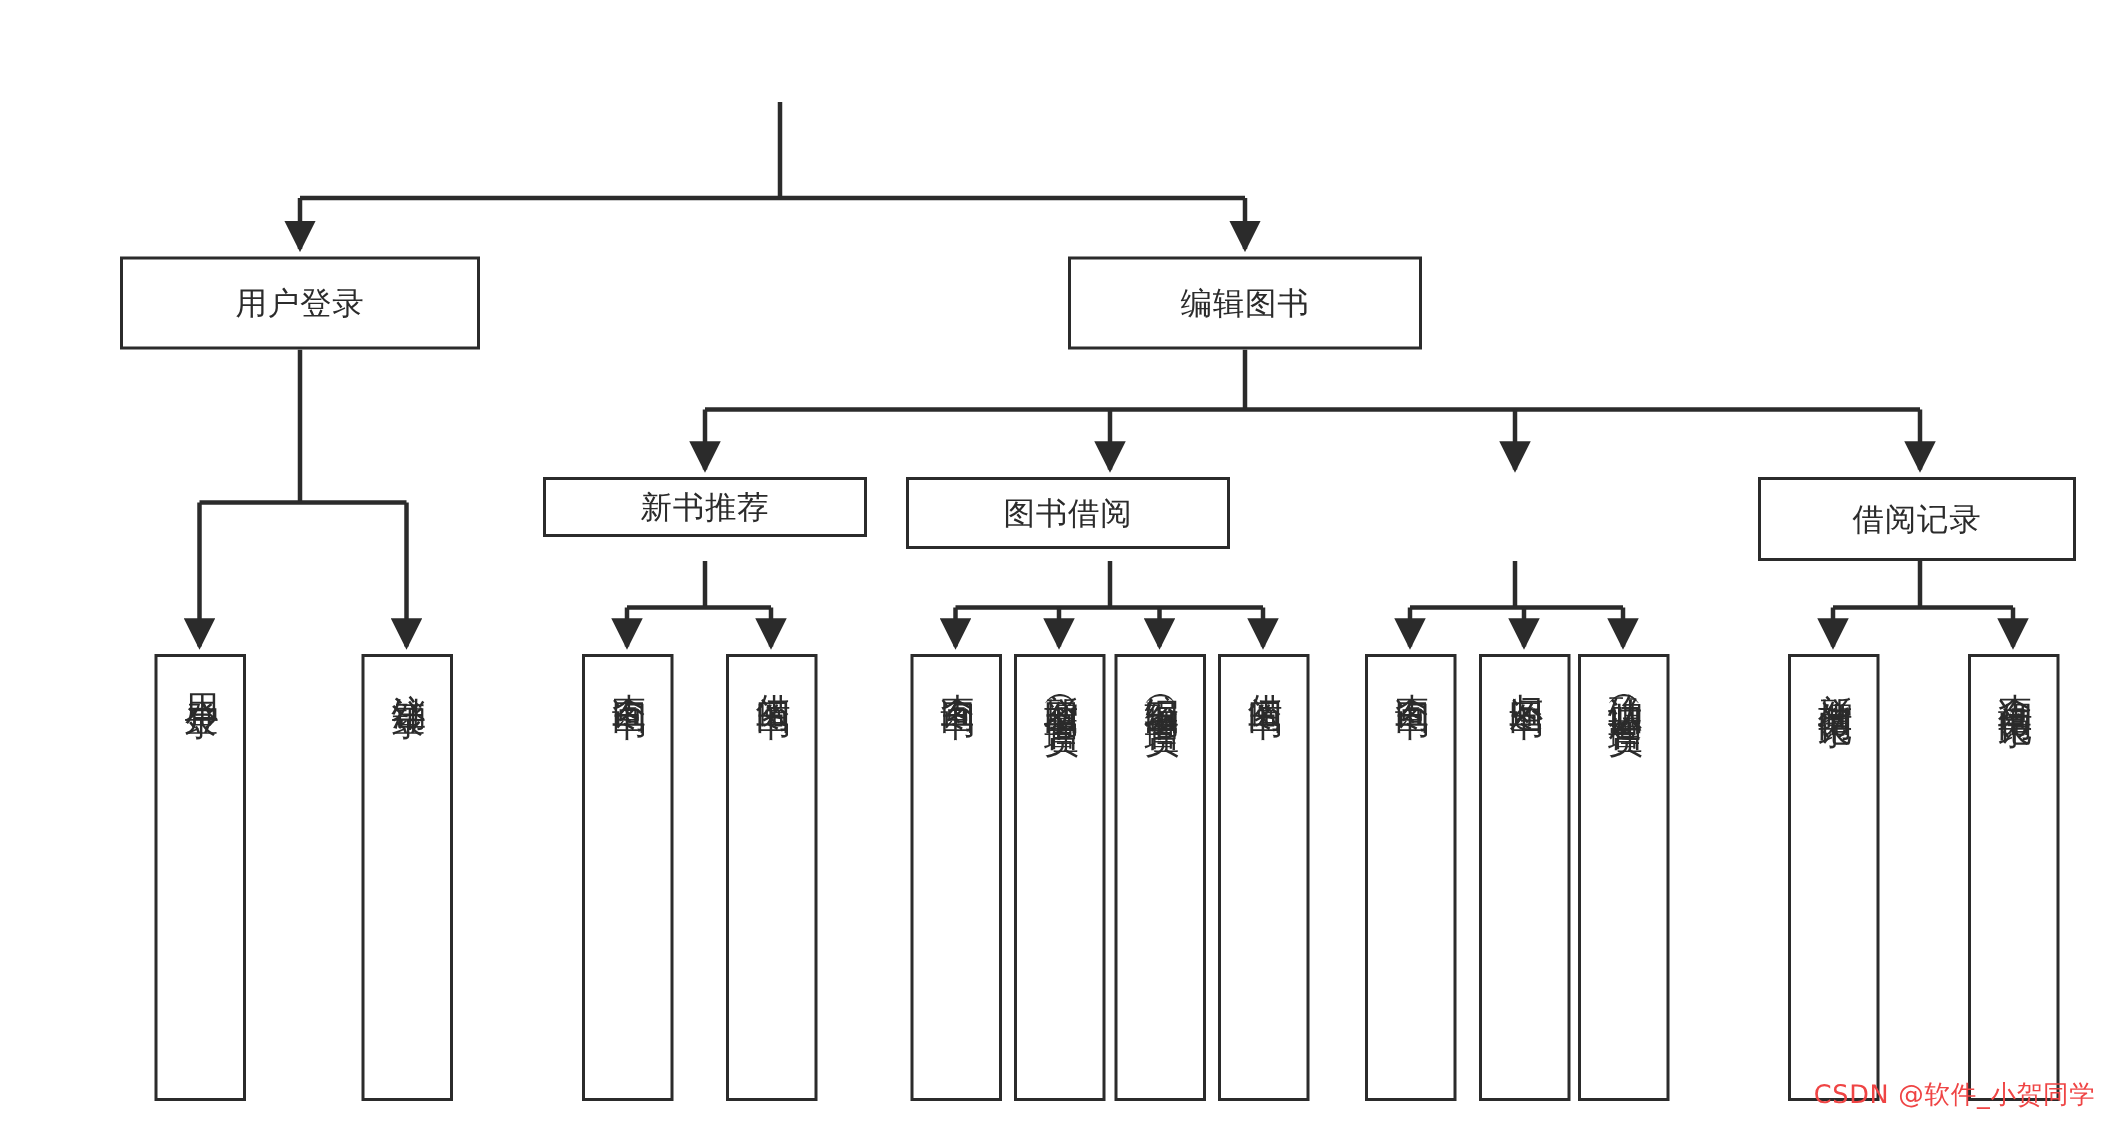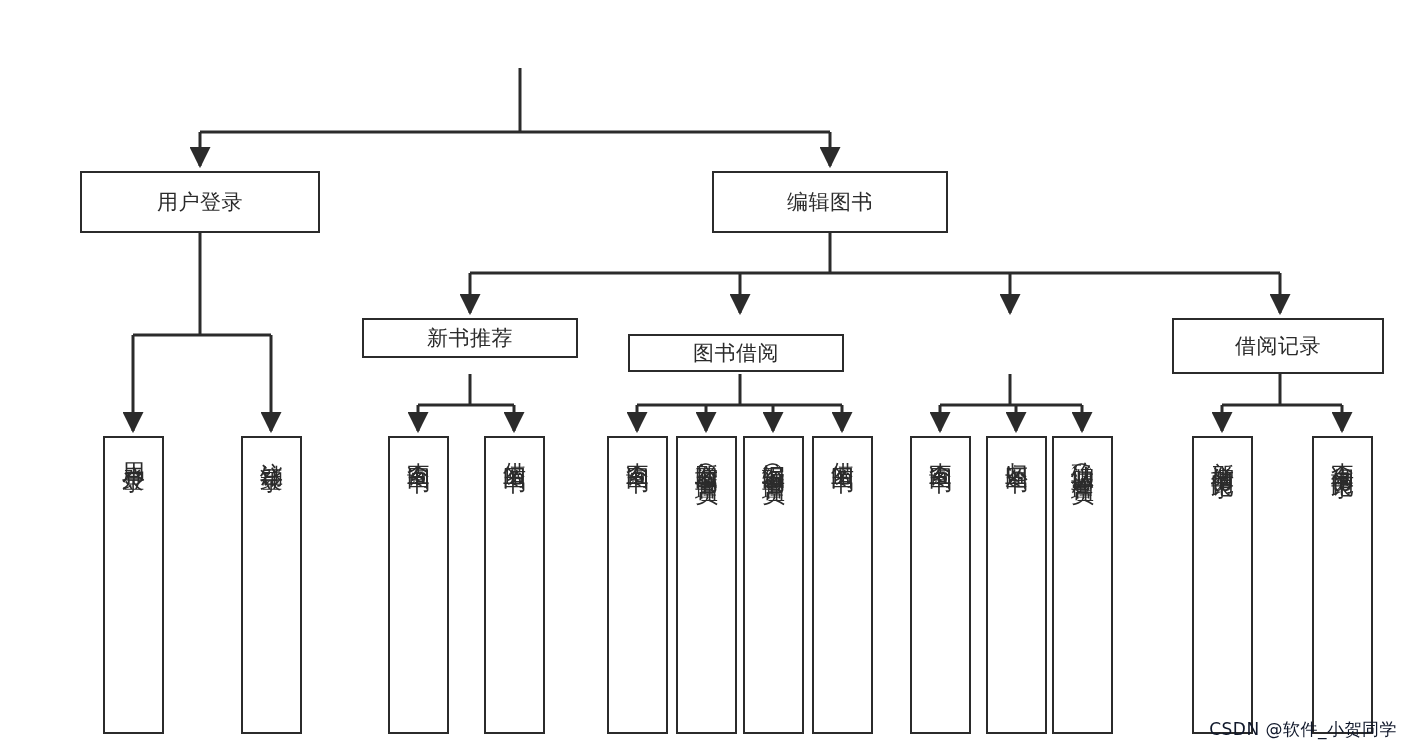--- a/index.html
+++ b/index.html
@@ -54,21 +54,21 @@
     font-size: 23px;
     letter-spacing: 3px;
     line-height: 1;
   }
   .node.root .label { font-size: 22px; }
   .watermark {
     position: absolute;
     right: 8px;
     bottom: 6px;
     font-size: 17px;
-    color: #0f172a;
+    color: #ef4444;
     letter-spacing: 0.5px;
     white-space: nowrap;
   }
 </style>
 </head>
 <body>
 
 <div id="canvas">
 
   <svg id="wires" viewBox="0 0 1405 747" xmlns="http://www.w3.org/2000/svg">
@@ -125,21 +125,21 @@
   <div class="node horiz" style="left:80px; top:171px; width:240px; height:62px;">
     <span class="label">用户登录</span>
   </div>
   <div class="node horiz" style="left:712px; top:171px; width:236px; height:62px;">
     <span class="label">编辑图书</span>
   </div>
 
   <div class="node horiz" style="left:362px; top:318px; width:216px; height:40px;">
     <span class="label">新书推荐</span>
   </div>
-  <div class="node horiz" style="left:628px; top:318px; width:216px; height:38px;margin-top:16px;">
+  <div class="node horiz" style="left:604px; top:318px; width:216px; height:48px;">
     <span class="label">图书借阅</span>
   </div>
   <div class="node horiz" style="left:1172px; top:318px; width:212px; height:56px;">
     <span class="label">借阅记录</span>
   </div>
 
   <div class="node vert" style="left:103px; top:436px; width:61px; height:298px;">
     <span class="label">用户登录</span>
   </div>
   <div class="node vert" style="left:241px; top:436px; width:61px; height:298px;">

